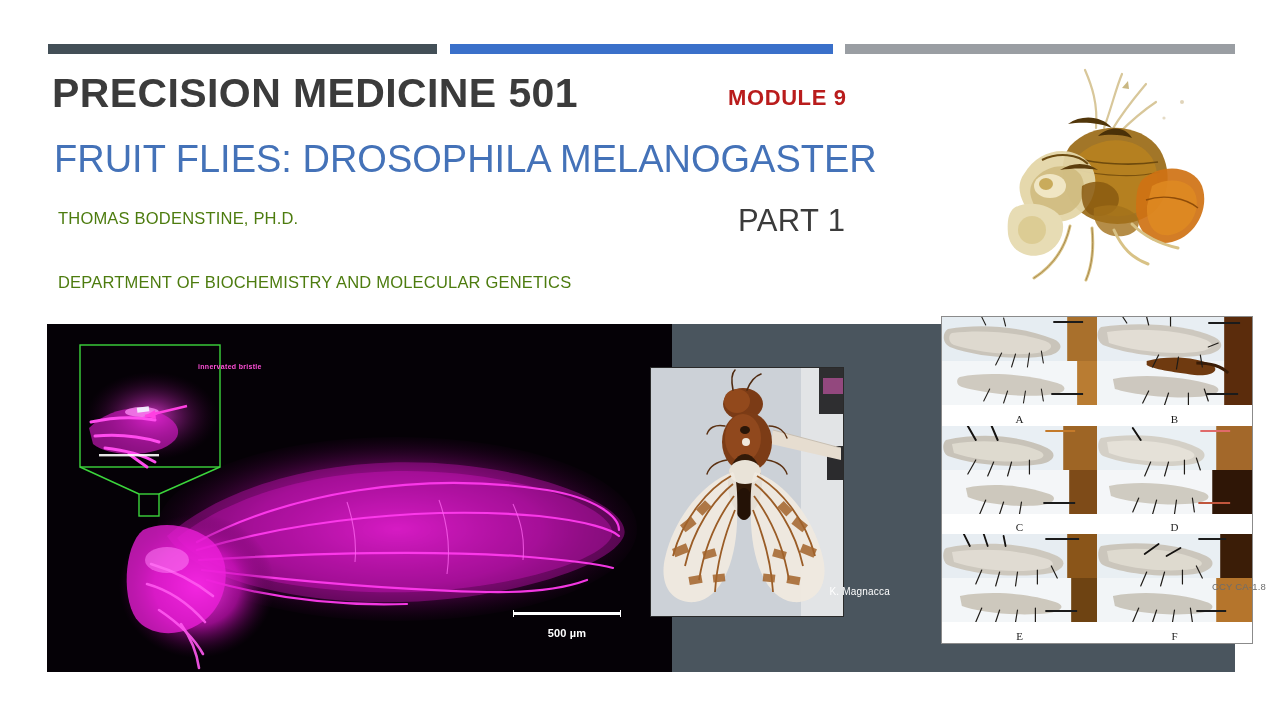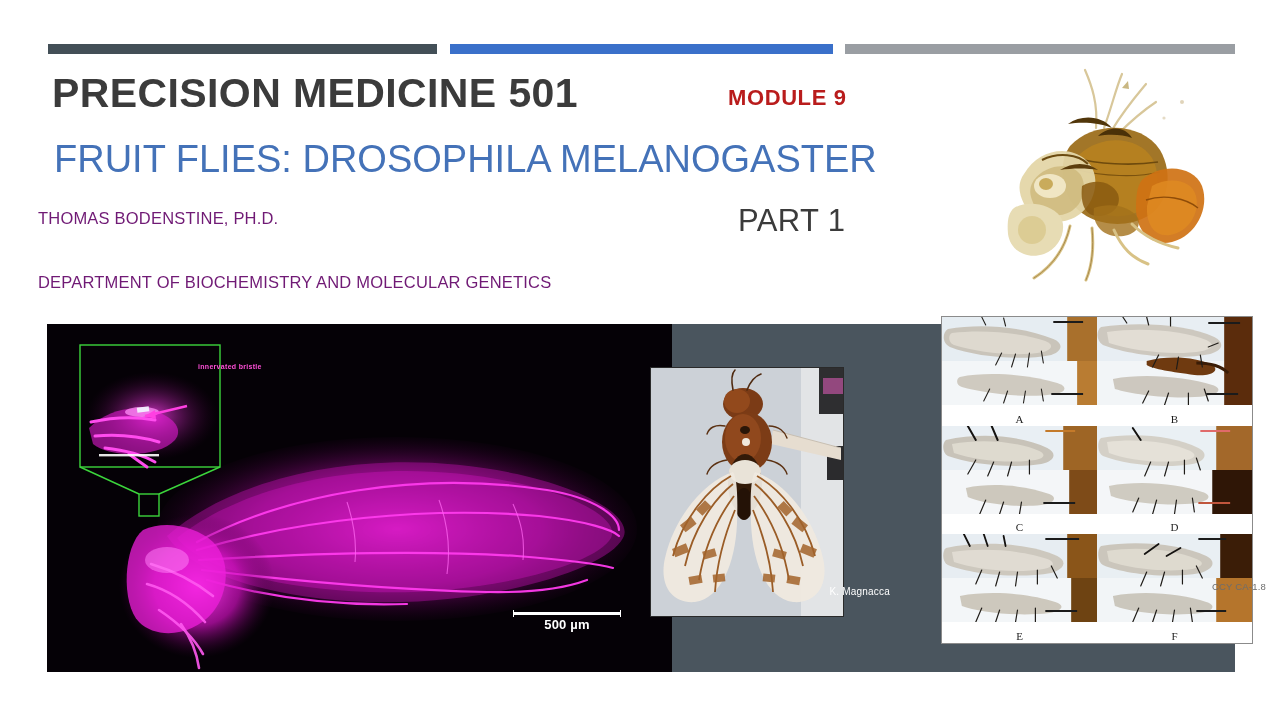--- a/index.html
+++ b/index.html
@@ -36,22 +36,22 @@
     position: absolute; left: 54px; top: 138px;
     font-size: 38px; font-weight: normal; letter-spacing: 0px;
     color: #4472b8; white-space: nowrap;
   }
   #part-label {
     position: absolute; left: 738px; top: 203px;
     font-size: 31px; font-weight: normal; letter-spacing: 0.4px;
     color: #3b3b3b; white-space: nowrap;
   }
   .byline {
-    position: absolute; left: 38px;
-    font-size: 16.5px; color: #701a75;
+    position: absolute; left: 58px;
+    font-size: 16.5px; color: #4d7c0f;
     letter-spacing: 0.2px; white-space: nowrap;
   }
   #byline-0 { top: 209px; }
   #byline-1 { top: 241px; }
   #byline-2 { top: 273px; }
 
   
   #fly-specimen-image {
     position: absolute; left: 946px; top: 58px;
     width: 284px; height: 243px;
@@ -92,21 +92,21 @@
     width: 108px; height: 3px; background: #ffffff;
     position: relative;
   }
   #scalebar-line::before, #scalebar-line::after {
     content: ""; position: absolute; top: -2px;
     width: 1px; height: 7px; background: #ffffff;
   }
   #scalebar-line::before { left: 0; }
   #scalebar-line::after { right: 0; }
   #scalebar-text {
-    margin-top: 2px; color: #ffffff; font-size: 13px;
+    margin-top: 12px; color: #ffffff; font-size: 11px;
     font-weight: bold; letter-spacing: 0.2px;
   }
 
   
   #pinned-fly-photo {
     position: absolute; left: 650px; top: 367px;
     width: 194px; height: 250px;
     background: #cdd1d6;
     border: 1px solid #2a2a2a;
     overflow: hidden;

